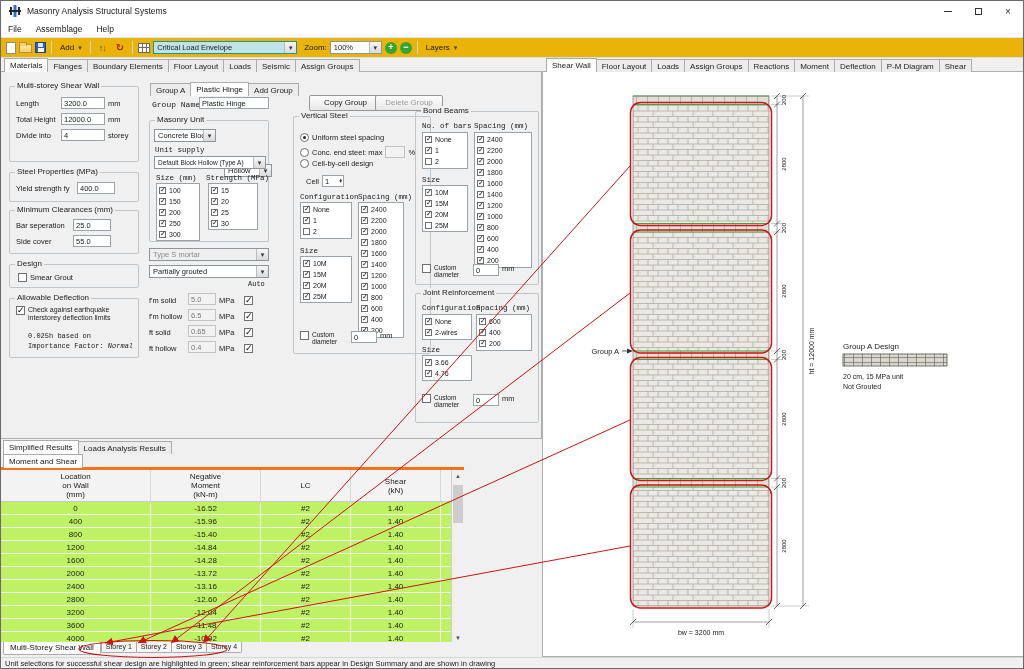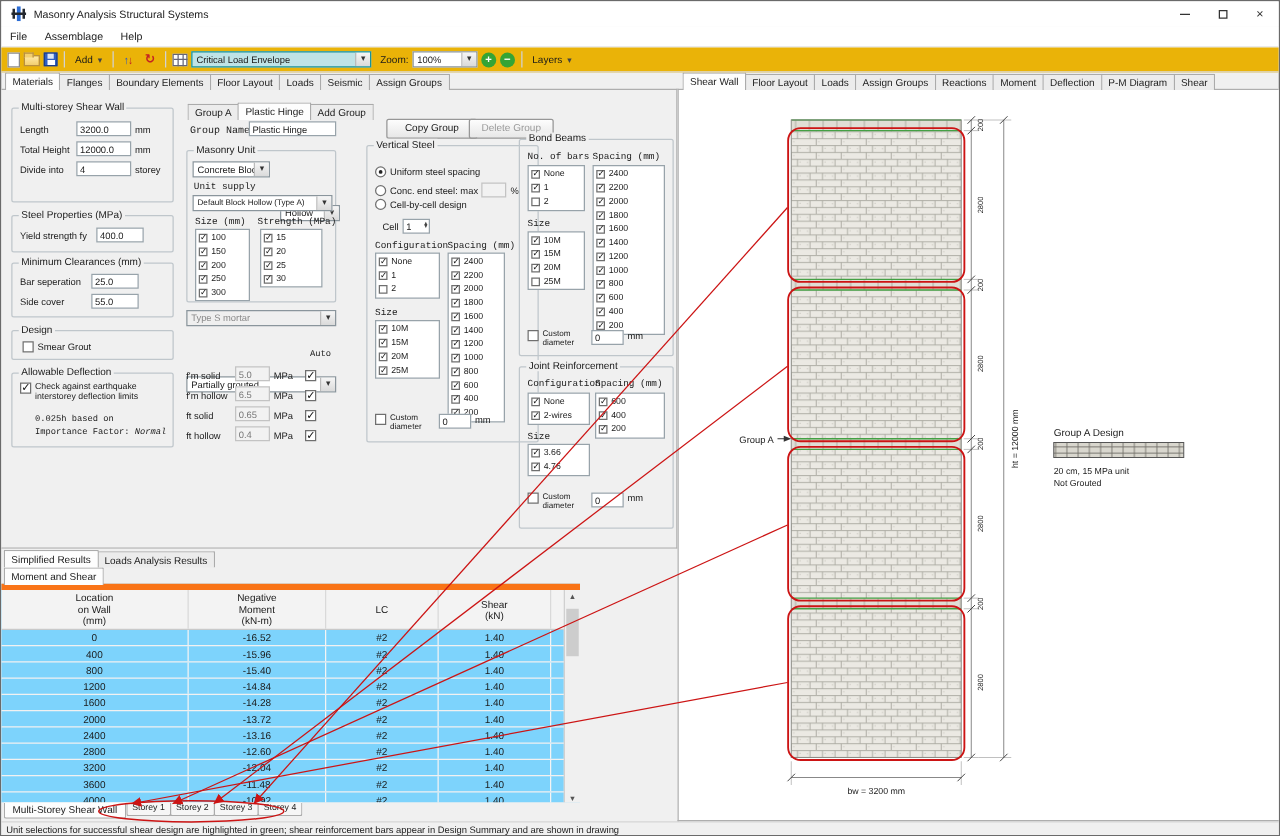--- a/index.html
+++ b/index.html
@@ -74,21 +74,21 @@
   .flabel { display:inline-block; }
   .fl40{width:42px}.fl52{width:54px}.fl58{width:58px}
   .prow { display:flex; align-items:flex-end; gap:3px; height:16px; font-size:7.5px; }
   .plabel { width:36px; } .punit { width:16px; } .prow .cb { margin-left:6px; }
   .spinbox { position:relative; padding-right:11px; }
   .spinbox::before { content:"▴"; position:absolute; right:1px; top:-2px; font-size:5px; color:#444; }
   .spinbox::after { content:"▾"; position:absolute; right:1px; bottom:-1px; font-size:5px; color:#444; }
 
   
   .results { position:absolute; left:0; top:438px; width:541px; height:203px; background:#f0f0f0; }
-  .rtable { position:absolute; left:0; top:28px; width:463px; height:175px; background:#7dd3fc; border-top:5px solid #f97316; overflow:hidden; }
+  .rtable { position:absolute; left:0; top:28px; width:463px; height:175px; background:#bef264; border-top:3px solid #f97316; overflow:hidden; }
   .rt-head { display:flex; background:#f3f3f3; border-bottom:1px solid #c9c9c9; height:32px; width:528px; }
   .rt-th { white-space:pre-line; text-align:center; display:flex; align-items:center; justify-content:center; border-right:1px solid #d9d9d9; font-size:8px; line-height:9px; }
   .rt-head .rt-th:nth-child(1){width:150px}.rt-head .rt-th:nth-child(2){width:110px}
   .rt-head .rt-th:nth-child(3){width:90px}.rt-head .rt-th:nth-child(4){width:90px}.rt-head .rt-th:nth-child(5){width:88px}
   .rt-row { display:flex; height:13px; border-bottom:1px solid #f1f1f1; width:528px; }
   .rt-td { text-align:center; font-size:8px; border-right:1px solid #f4f4f4; line-height:13px; display:inline-block; }
   .c1{width:150px}.c2{width:110px}.c3{width:90px}.c4{width:90px}.c5{width:88px}
   .vscroll { position:absolute; right:0; top:0; width:13px; height:175px; background:#f0f0f0; border-left:1px solid #d0d0d0; }
   .vs-arrow { height:13px; text-align:center; font-size:6px; line-height:13px; color:#555; }
   .vs-up::before { content:"▲"; } .vs-down::before { content:"▼"; }
@@ -313,21 +313,21 @@
           <span>25</span>
         </div>
           <div class="chkrow">
           <span class="cb checked"></span>
           <span>30</span>
         </div>
         </div>
     </div>
 
     <div class="combo disabled" style="left:148px; top:176px; width:120px;"><span>Type S mortar</span></div>
-    <div class="combo" style="left:148px; top:193px; width:120px;margin-top:36px;"><span>Partially grouted</span></div>
+    <div class="combo" style="left:148px; top:193px; width:120px;"><span>Partially grouted</span></div>
     <span class="lbl" style="left:247px; top:208px; font-size:7px;">Auto</span>
     <div style="position:absolute; left:148px; top:217px;">
 
     <div class="prow">
         <span class="plabel">f'm solid</span>
         <span class="tbx w28 gray">5.0</span>
         <span class="punit">MPa</span>
         <span class="cb checked"></span>
       </div>
         <div class="prow">

